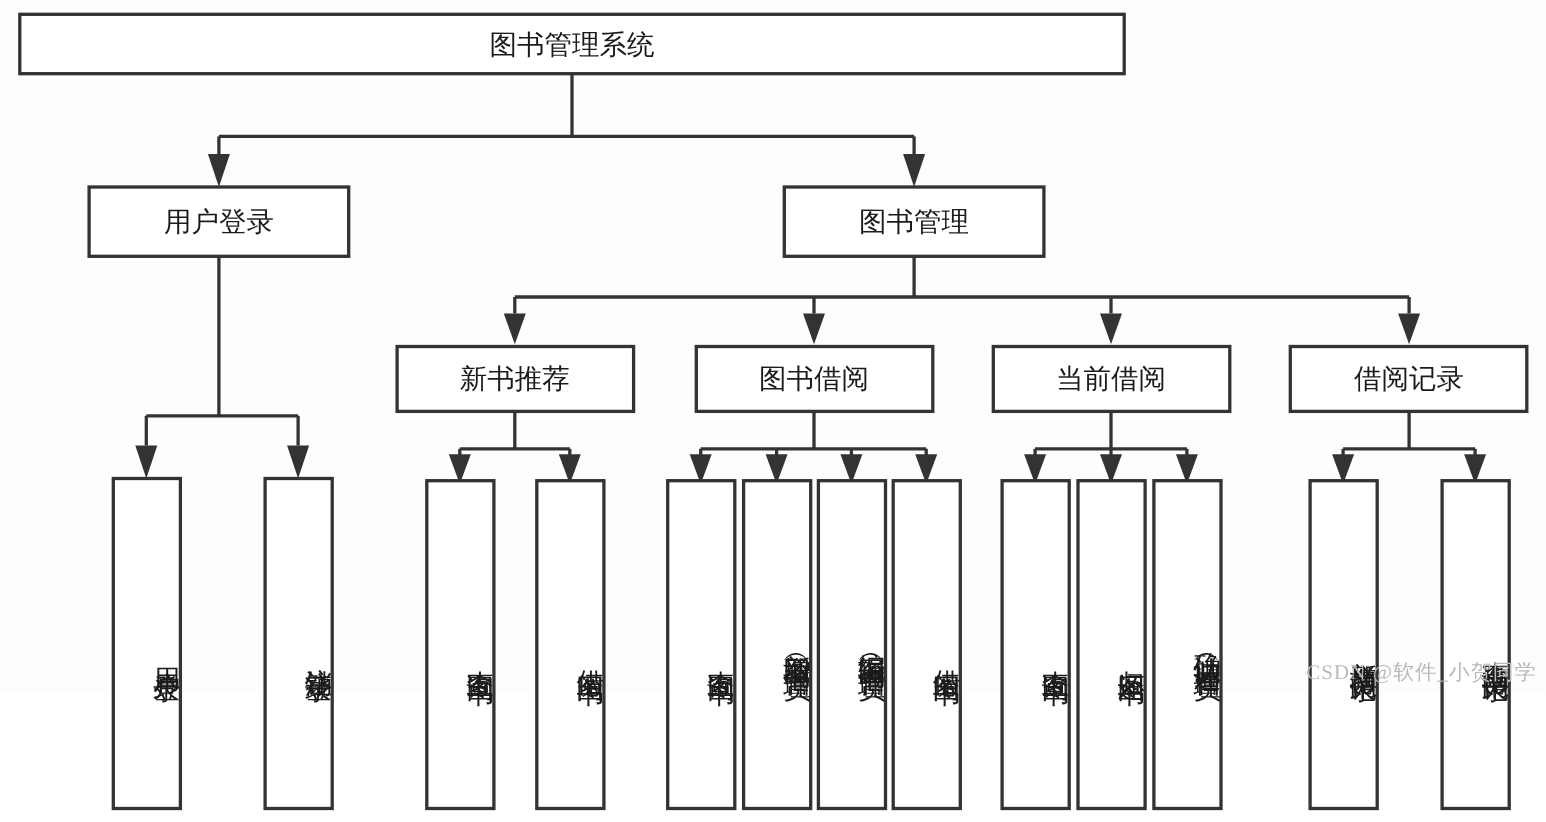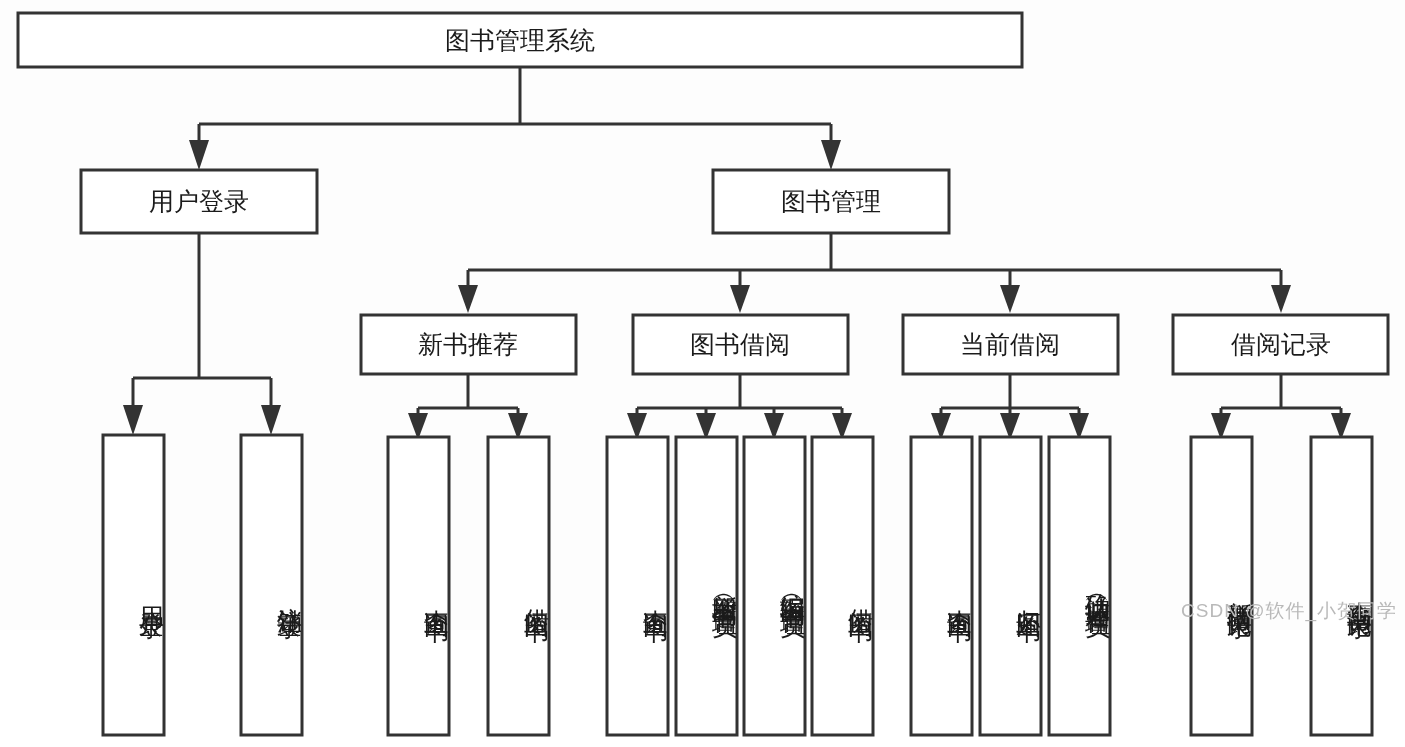--- a/index.html
+++ b/index.html
@@ -60,21 +60,21 @@
     display: flex;
     align-items: flex-start;
     justify-content: center;
     white-space: nowrap;
     pointer-events: none;
   }
   .watermark {
     position: absolute;
     right: 8px;
     bottom: 6px;
-    font-family: Liberation Sans, sans-serif;
+    font-family: Liberation Serif, serif;
     font-size: 19px;
     color: #b9b9b9;
     letter-spacing: 1px;
     user-select: none;
   }
 </style>
 </head>
 <body>
 
 <div id="diagram-root">

